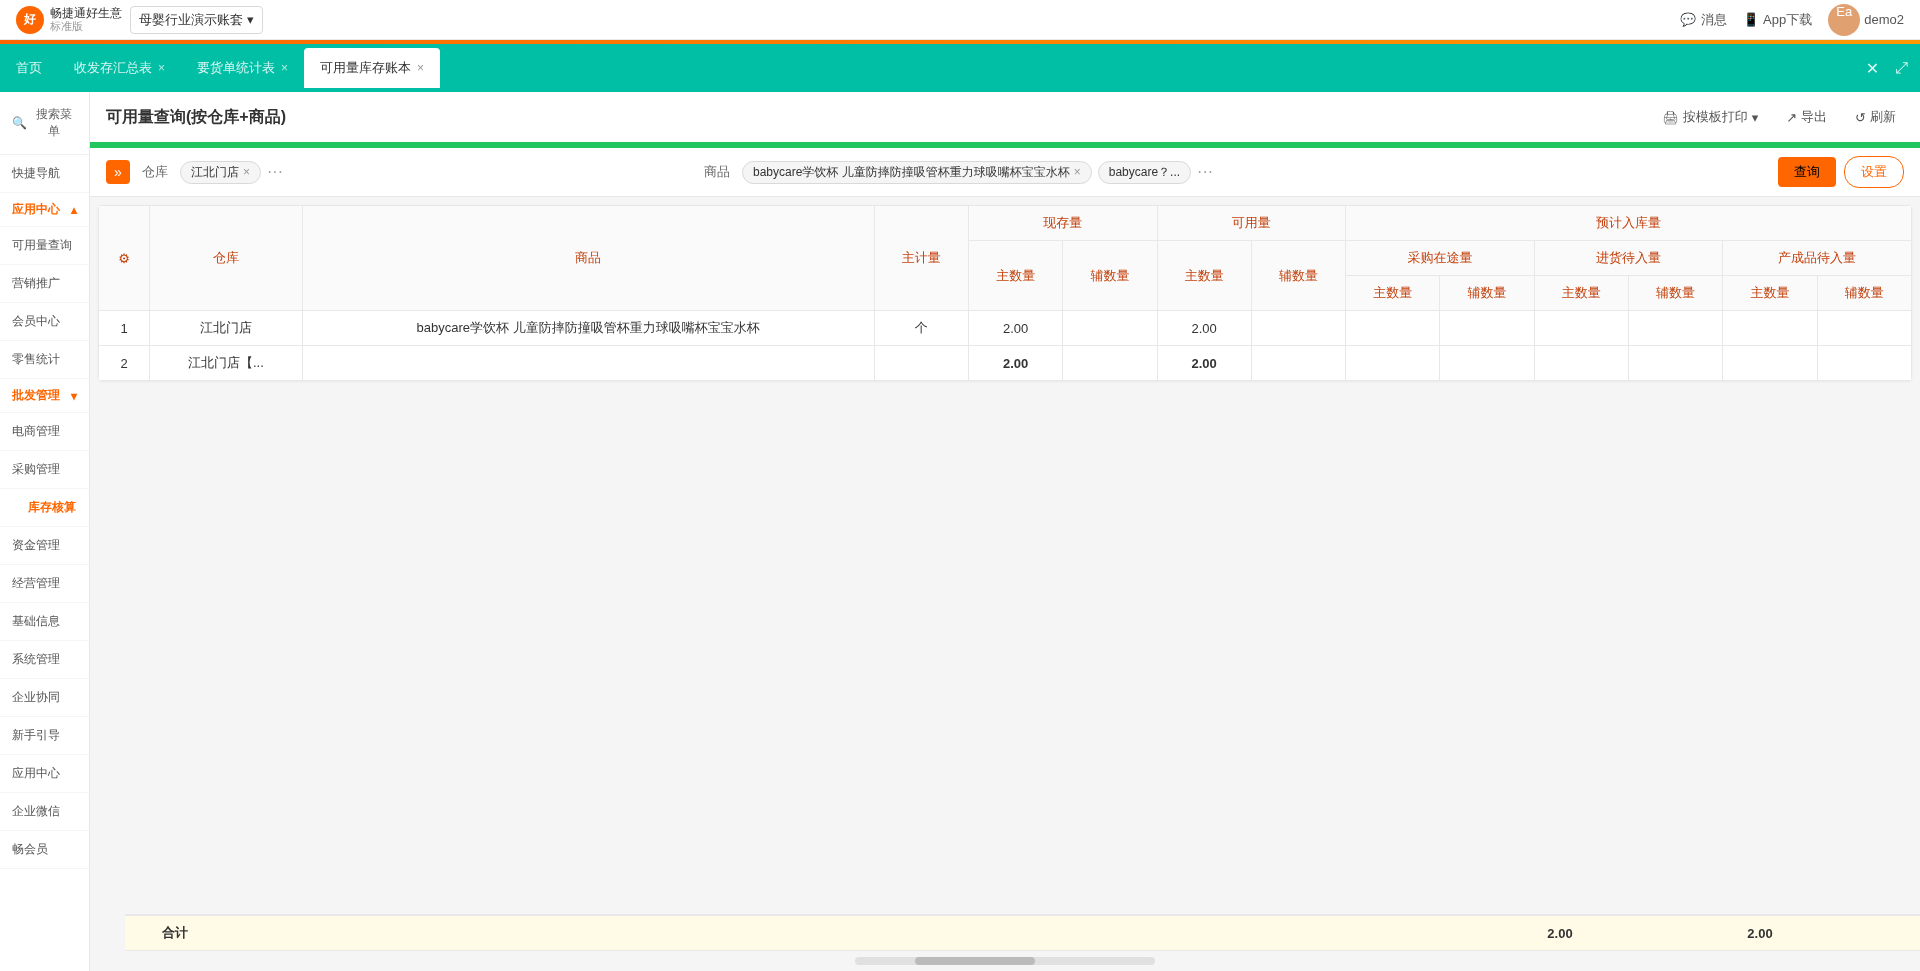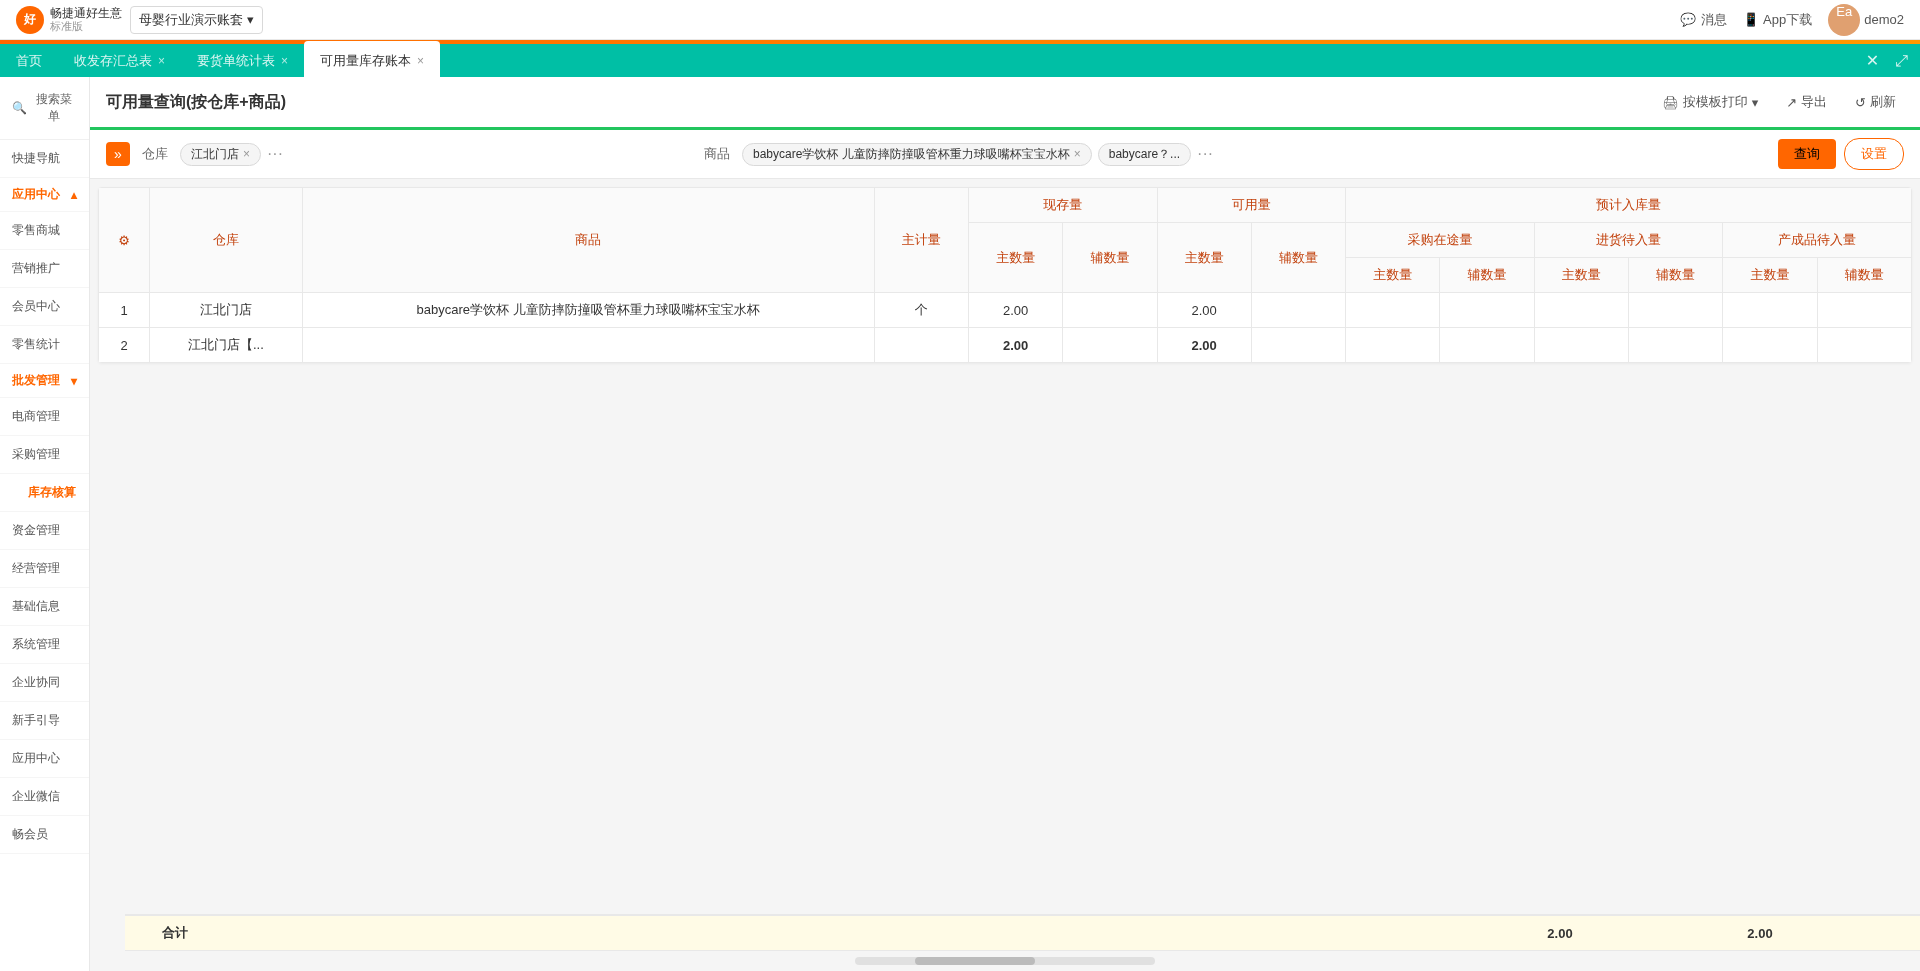--- a/index.html
+++ b/index.html
@@ -84,21 +84,21 @@
     
     .orange-bar {
       height: 4px;
       background: linear-gradient(to right, #ff6600, #ff9900);
       flex-shrink: 0;
     }
 
     
     .tab-bar {
       background: #00bfa5;
-      height: 33px;
+      height: 48px;
       display: flex;
       align-items: center;
       padding: 0 0 0 0;
       flex-shrink: 0;
       gap: 0;
     }
     .tab-item {
       height: 40px;
       display: flex;
       align-items: center;
@@ -204,21 +204,21 @@
       background: #f5f5f5;
     }
 
     
     .page-header {
       background: #fff;
       padding: 12px 16px;
       display: flex;
       align-items: center;
       justify-content: space-between;
-      border-bottom: 3px solid #22c55e;
+      border-bottom: 6px solid #22c55e;
       flex-shrink: 0;
     }
     .page-title {
       font-size: 16px;
       font-weight: bold;
       color: #333;
     }
     .page-actions {
       display: flex;
       align-items: center;
@@ -462,21 +462,21 @@
       </button>
     </div>
     <div class="sidebar-nav-item">
       <span>快捷导航</span>
     </div>
     <div class="sidebar-group-header">
       <span>应用中心</span>
       <span>▴</span>
     </div>
     <div class="sidebar-nav-item">
-      <span>零售商城</span>
+      <span>可用量查询</span>
     </div>
     <div class="sidebar-nav-item">
       <span>营销推广</span>
     </div>
     <div class="sidebar-nav-item">
       <span>会员中心</span>
     </div>
     <div class="sidebar-nav-item">
       <span>零售统计</span>
     </div>

